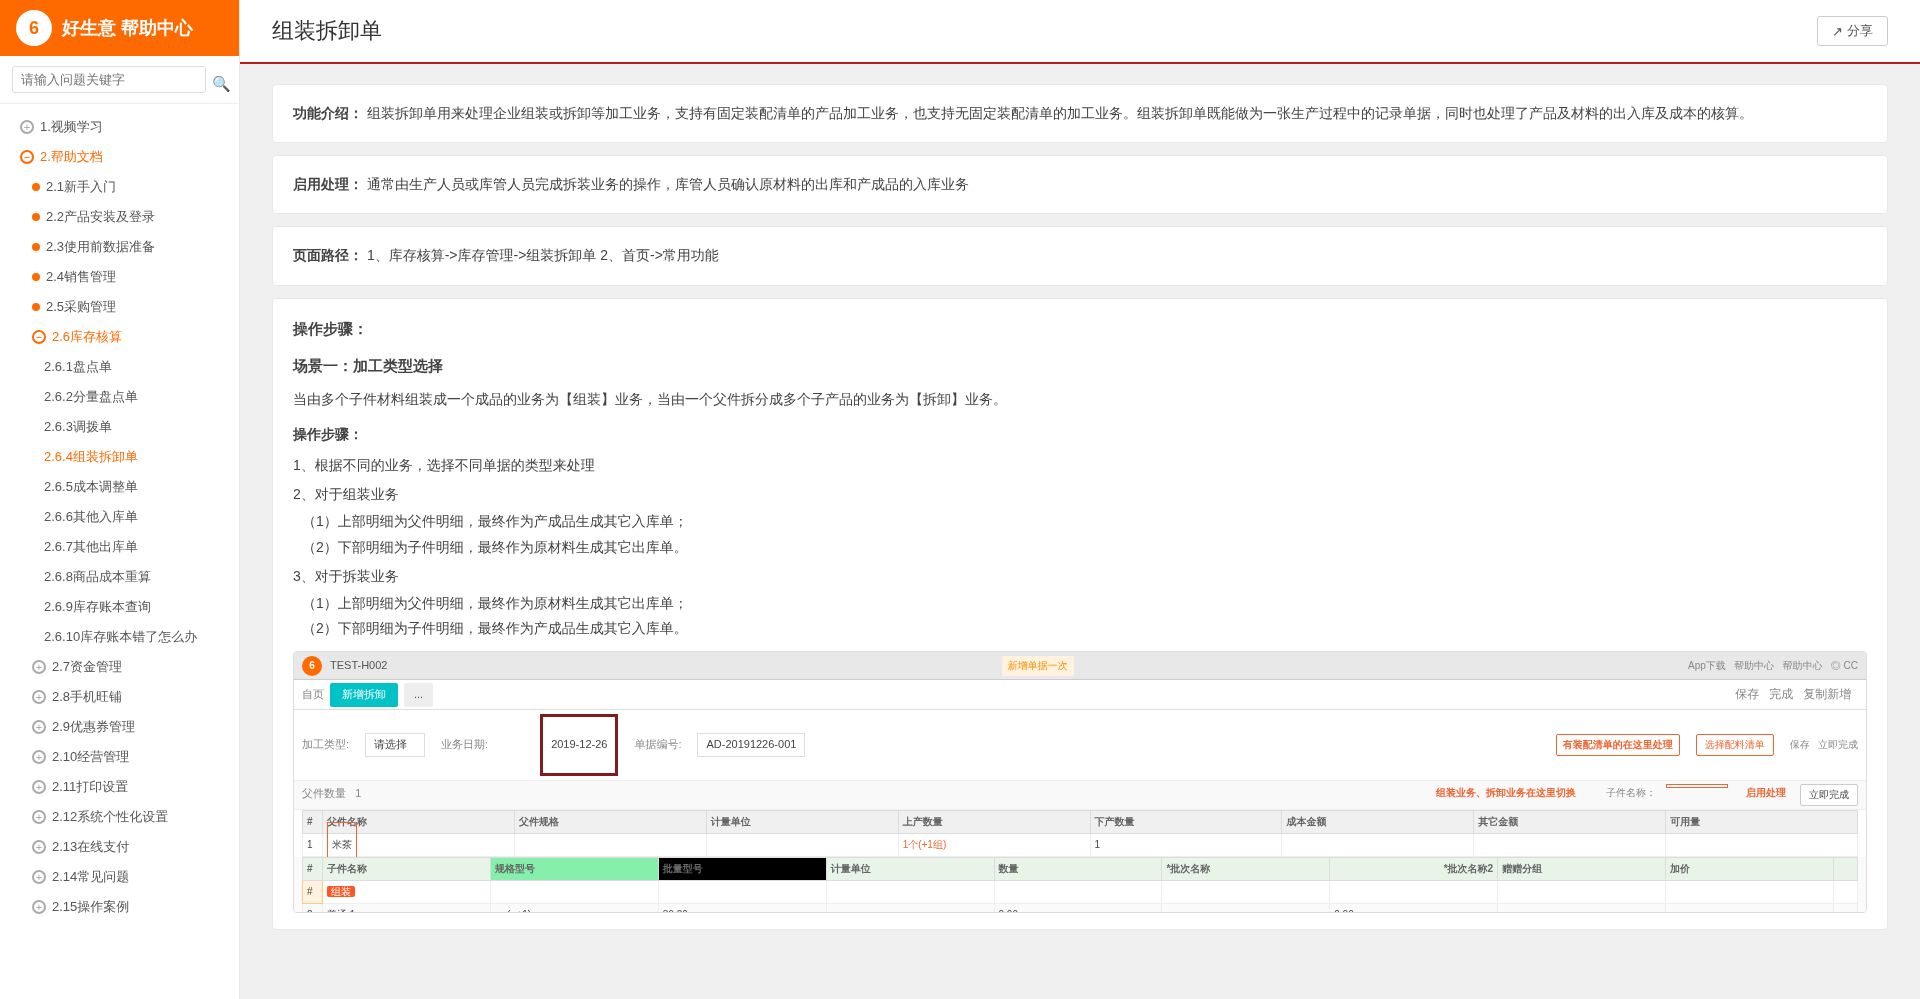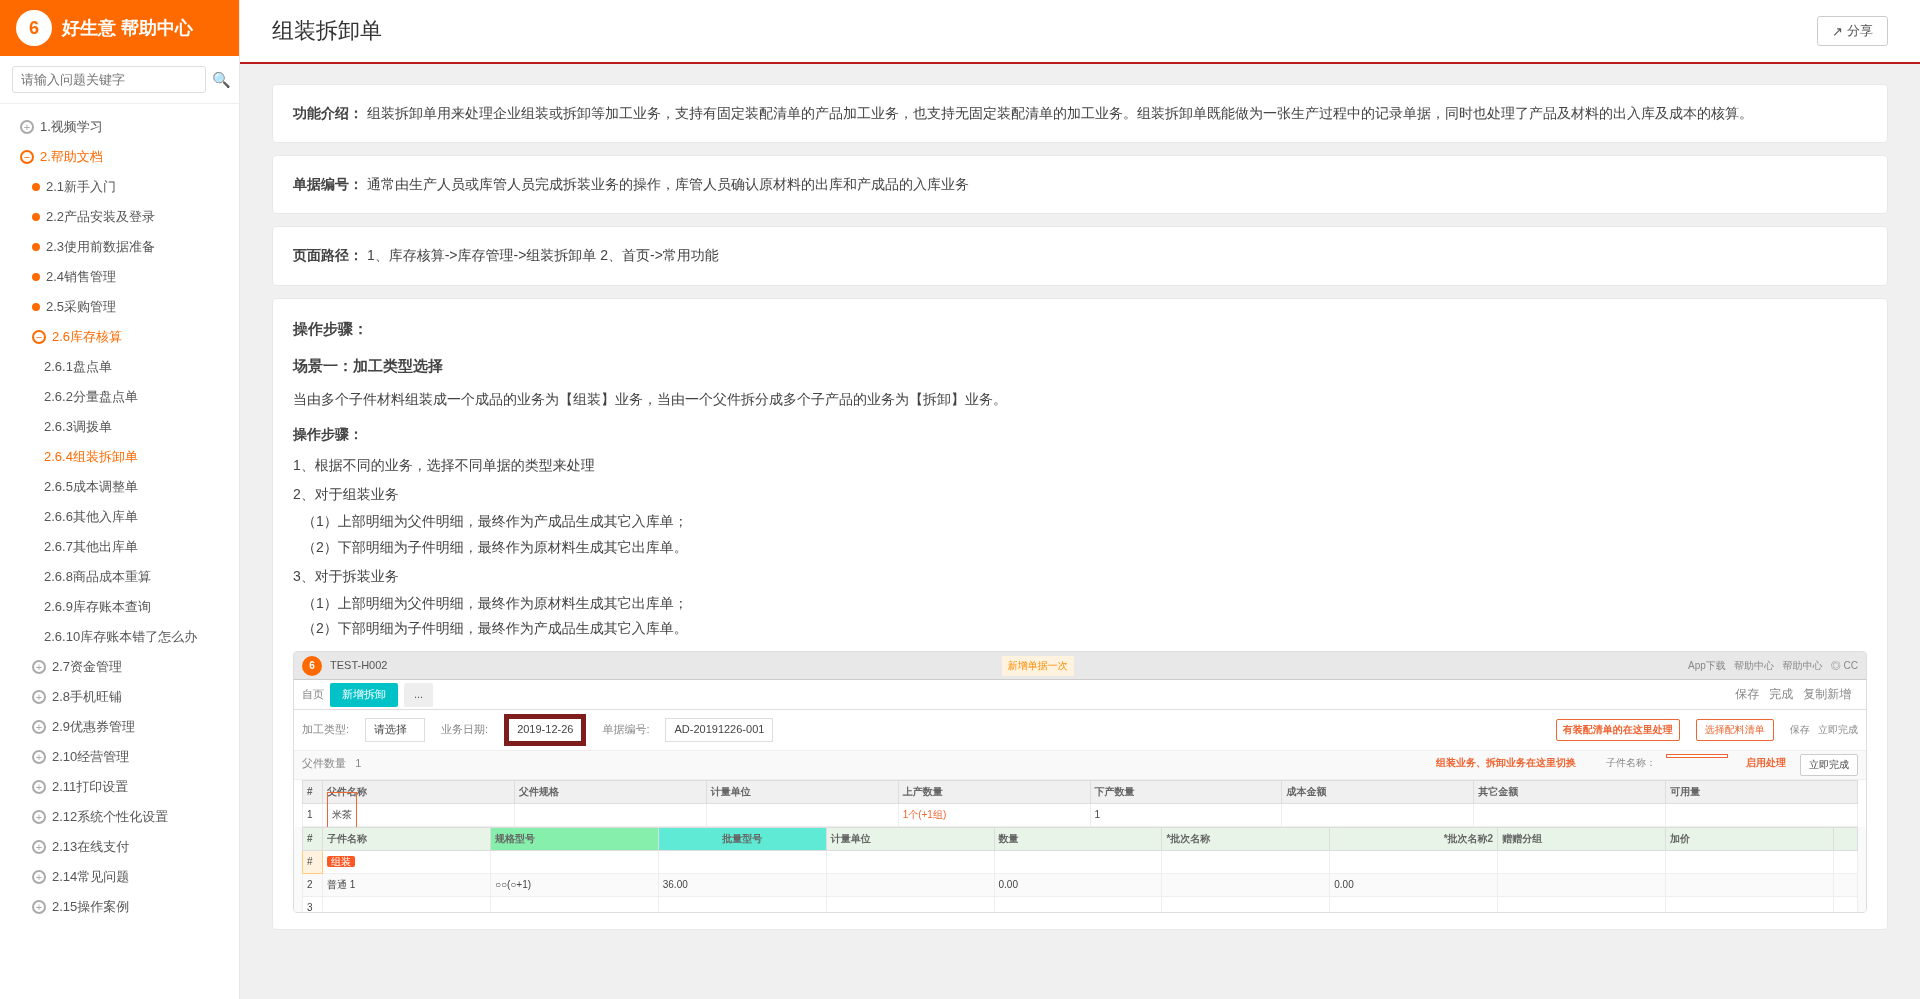--- a/index.html
+++ b/index.html
@@ -31,21 +31,21 @@
       display: flex; align-items: center; justify-content: center;
       font-weight: bold; color: #ff6a00; font-size: 18px;
     }
     #logo-text {
       color: #fff; font-size: 18px; font-weight: bold;
     }
     #search-bar {
       padding: 10px 12px;
       border-bottom: 1px solid #eee;
       flex-shrink: 0;
-      display: flex; align-items: center; gap: 6px;
+      display: flex; align-items: flex-end; gap: 6px;
     }
     #search-input {
       flex: 1;
       border: 1px solid #ddd;
       border-radius: 3px;
       padding: 5px 8px;
       font-size: 13px;
       outline: none;
       color: #999;
     }
@@ -329,21 +329,21 @@
   </div>
 
   <div id="content-area">
 
     <div class="content-card">
       <span class="bold">功能介绍：</span>
       <span>组装拆卸单用来处理企业组装或拆卸等加工业务，支持有固定装配清单的产品加工业务，也支持无固定装配清单的加工业务。组装拆卸单既能做为一张生产过程中的记录单据，同时也处理了产品及材料的出入库及成本的核算。</span>
     </div>
 
     <div class="content-card">
-      <span class="bold">单据编号：</span>
+      <span class="bold">启用处理：</span>
       <span>通常由生产人员或库管人员完成拆装业务的操作，库管人员确认原材料的出库和产成品的入库业务</span>
     </div>
 
     <div class="content-card">
       <span class="bold">页面路径：</span>
       <span>1、库存核算-&gt;库存管理-&gt;组装拆卸单  2、首页-&gt;常用功能</span>
     </div>
 
     <div class="content-card">
       <p class="section-title">操作步骤：</p>
@@ -375,21 +375,21 @@
             <span class="mock-tab-active">新增拆卸</span>
             <span class="mock-tab">...</span>
             <span style="flex:1"></span>
             <span style="font-size:12px;color:#888;">保存 &nbsp; 完成 &nbsp; 复制新增 &nbsp;</span>
           </div>
 
           <div style="padding:4px 8px;background:#fff;border-bottom:1px solid #eee;display:flex;gap:16px;align-items:center;font-size:11px;">
             <span style="color:#888;">加工类型:</span>
             <span style="border:1px solid #ddd;padding:1px 8px;background:#fff;min-width:60px;">请选择</span>
             <span style="color:#888;">业务日期:</span>
-            <span style="border:5px solid #7f1d1d;padding:1px 8px;background:#fff;">2019-12-26</span>
+            <span style="border:3px solid #7f1d1d;padding:18px 8px;background:#fff;margin-left:36px;">2019-12-26</span>
             <span style="color:#888;">单据编号:</span>
             <span style="border:1px solid #ddd;padding:1px 8px;background:#fff;">AD-20191226-001</span>
             <span style="flex:1"></span>
 
             <span style="color:#e63;font-size:10px;font-weight:bold;border:1px solid #e63;padding:1px 6px;border-radius:2px;">有装配清单的在这里处理</span>
             <span style="border:1px solid #e63;padding:1px 8px;font-size:10px;border-radius:2px;color:#e63;">选择配料清单</span>
             <span style="font-size:10px;color:#888;">保存 &nbsp; 立即完成</span>
           </div>
 
           <div style="padding:3px 8px;background:#f9f9f9;border-bottom:1px solid #eee;display:flex;align-items:flex-start;gap:10px;font-size:11px;position:relative;">
@@ -434,21 +434,21 @@
             </table>
           </div>
 
           <div style="padding:0 8px;background:#fafafa;position:relative;">
             <table class="mock-grid" style="width:100%;table-layout:fixed;">
               <thead>
                 <tr>
                   <th style="width:20px;background:#e8f4e8;">#</th>
                   <th style="background:#e8f4e8;">子件名称</th>
                   <th style="background:#86efac;">规格型号</th>
-                  <th style="background:#5eead4;text-align:center;">批量型号</th>
+                  <th style="background:#000000;">批量型号</th>
                   <th style="background:#e8f4e8;">计量单位</th>
                   <th style="background:#e8f4e8;">数量</th>
                   <th style="background:#e8f4e8;">*批次名称</th>
                   <th style="background:#e8f4e8;text-align:right;">*批次名称2</th>
                   <th style="background:#e8f4e8;">赠赠分组</th>
                   <th style="background:#e8f4e8;">加价</th>
                   <th style="width:24px;background:#e8f4e8;"></th>
                 </tr>
               </thead>
               <tbody>

